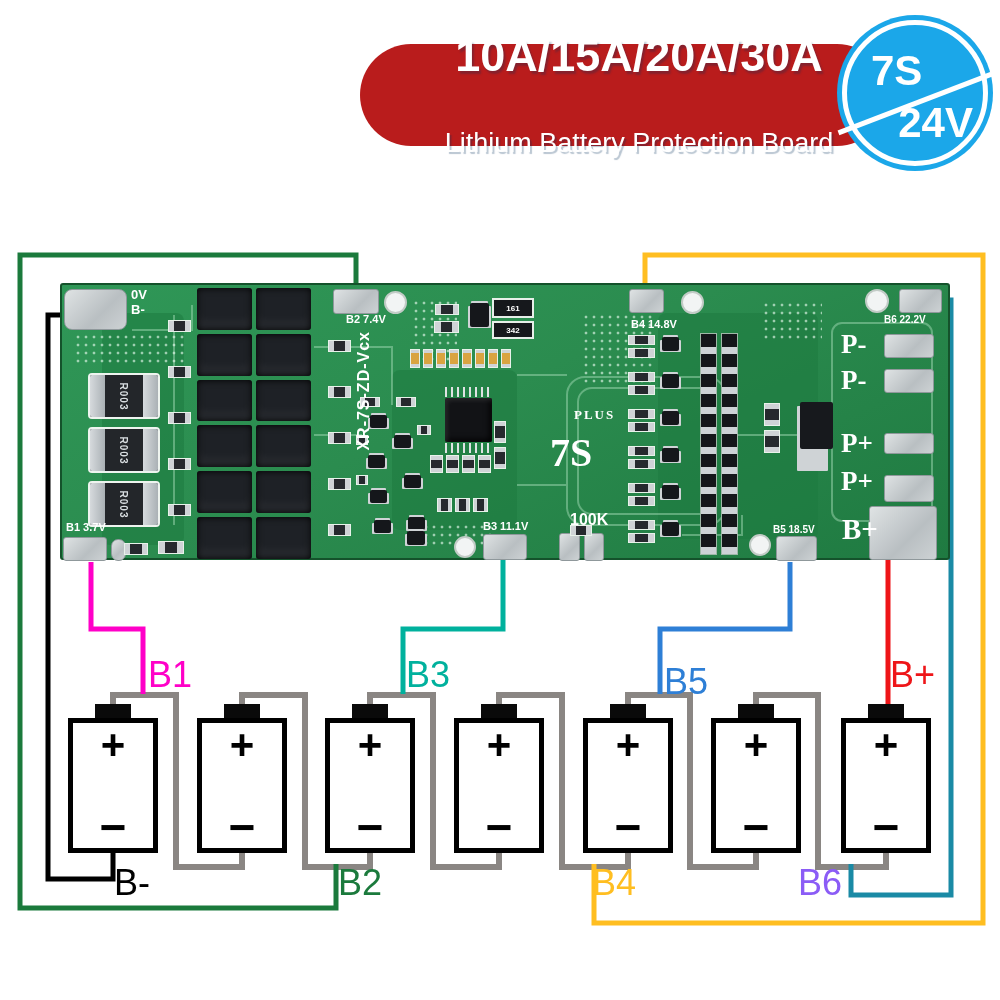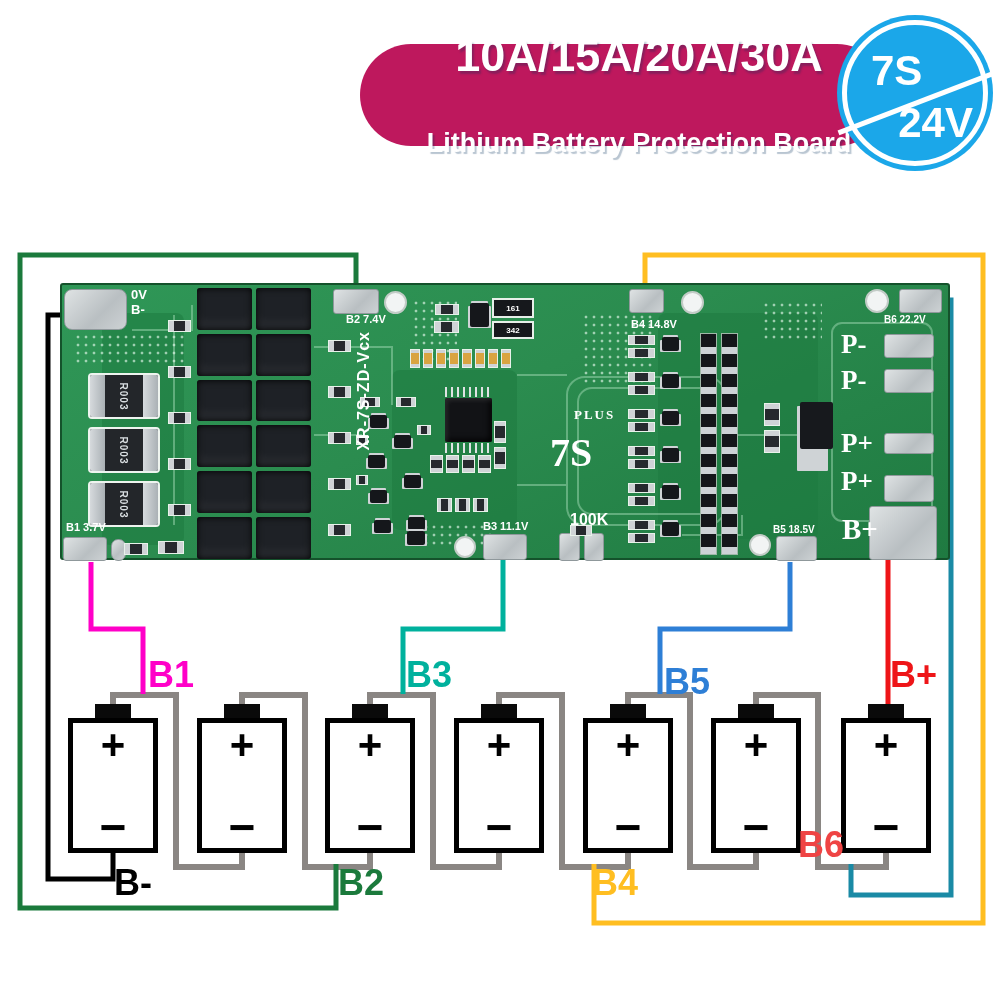--- a/index.html
+++ b/index.html
@@ -8,21 +8,21 @@
           font-family:"Liberation Sans",sans-serif;}
   .abs{position:absolute;}
 
   
   .logo{left:38px;top:68px;font-size:32px;font-weight:700;letter-spacing:5px;color:#0b0b0b;}
   .banner{left:360px;top:44px;width:528px;height:102px;border-radius:52px;
           display:flex;flex-direction:column;justify-content:center;align-items:center;
           padding-left:30px;box-sizing:border-box;z-index:1;}
   .banner .l1{color:#fff;font-weight:700;font-size:45px;line-height:48px;
               text-shadow:2px 3px 2px rgba(0,45,90,.28);}
-  .banner .l2{color:#fff;font-weight:700;font-size:27px;line-height:30px;
+  .banner .l2{color:#fff;font-weight:400;font-size:27px;line-height:30px;
               text-shadow:2px 2px 1px rgba(0,45,90,.28);margin-top:48px;}
   .badge{left:842px;top:20px;width:146px;height:146px;border-radius:50%;
          border:5px solid #fff;box-shadow:0 0 0 5px var(--blue);box-sizing:border-box;z-index:2;}
   .badge .b7s{position:absolute;left:24px;top:22px;color:#fff;font-weight:700;font-size:42px;}
   .badge .b24{position:absolute;right:10px;bottom:14px;color:#fff;font-weight:700;font-size:42px;}
   .badge .diag{position:absolute;left:-14px;top:76px;width:164px;height:5px;background:#fff;
                transform:rotate(-21deg);}
 
   
   .board{left:60px;top:283px;width:890px;height:277px;box-sizing:border-box;
@@ -66,29 +66,29 @@
   .vsk span{writing-mode:vertical-rl;transform:rotate(180deg);color:#fff;font-weight:700;
             font-size:16px;letter-spacing:1px;}
 
   
   .bat{position:absolute;top:718px;width:90px;height:135px;background:#fff;border:5px solid #000;
        box-sizing:border-box;display:flex;flex-direction:column;justify-content:space-between;
        align-items:center;padding:2px 0 6px;z-index:3;}
   .bat .p{font-size:42px;font-weight:700;color:#000;line-height:40px;}
   .bat .m{font-size:46px;font-weight:700;color:#000;line-height:30px;}
   .cap{position:absolute;top:704px;width:36px;height:15px;background:#0a0a0a;z-index:3;}
-  .tap{position:absolute;font-size:36px;font-weight:700;z-index:4;}
+  .tap{position:absolute;font-size:36px;font-weight:400;z-index:4;}
   svg{display:block;}
 </style>
 </head>
 <body>
 
 <div id="canvas">
 
-  <div class="abs banner" style="background: #be185d;">
+  <div class="abs banner" style="background: #b91c1c;">
     <div class="l1">10A/15A/20A/30A</div>
     <div class="l2">Lithium Battery Protection Board</div>
   </div>
   <div class="abs badge" style="background: rgb(27, 167, 233);">
     <div class="diag"></div>
     <div class="b7s">7S</div>
     <div class="b24">24V</div>
   </div>
 
   <svg class="abs" style="left:0;top:0" width="1000" height="1000" fill="none">
@@ -332,15 +332,15 @@
       <span class="m">−</span>
     </div>
 
   <span class="tap" style="left: 148px; top: 654px; color: rgb(255, 0, 200);">B1</span>
   <span class="tap" style="left: 406px; top: 654px; color: rgb(0, 177, 157);">B3</span>
   <span class="tap" style="left: 664px; top: 661px; color: rgb(46, 127, 214);">B5</span>
   <span class="tap" style="left: 890px; top: 654px; color: rgb(238, 21, 24);">B+</span>
   <span class="tap" style="left: 114px; top: 862px; color: rgb(0, 0, 0);">B-</span>
   <span class="tap" style="left: 338px; top: 862px; color: rgb(27, 122, 60);">B2</span>
   <span class="tap" style="left: 592px; top: 862px; color: rgb(255, 190, 33);">B4</span>
-  <span class="tap" style="left: 798px; top: 824px; color: #ef4444;">B6</span>
+  <span class="tap" style="left: 798px; top: 862px; color: #8b5cf6;">B6</span>
 
 </div>
 
 </body></html>

